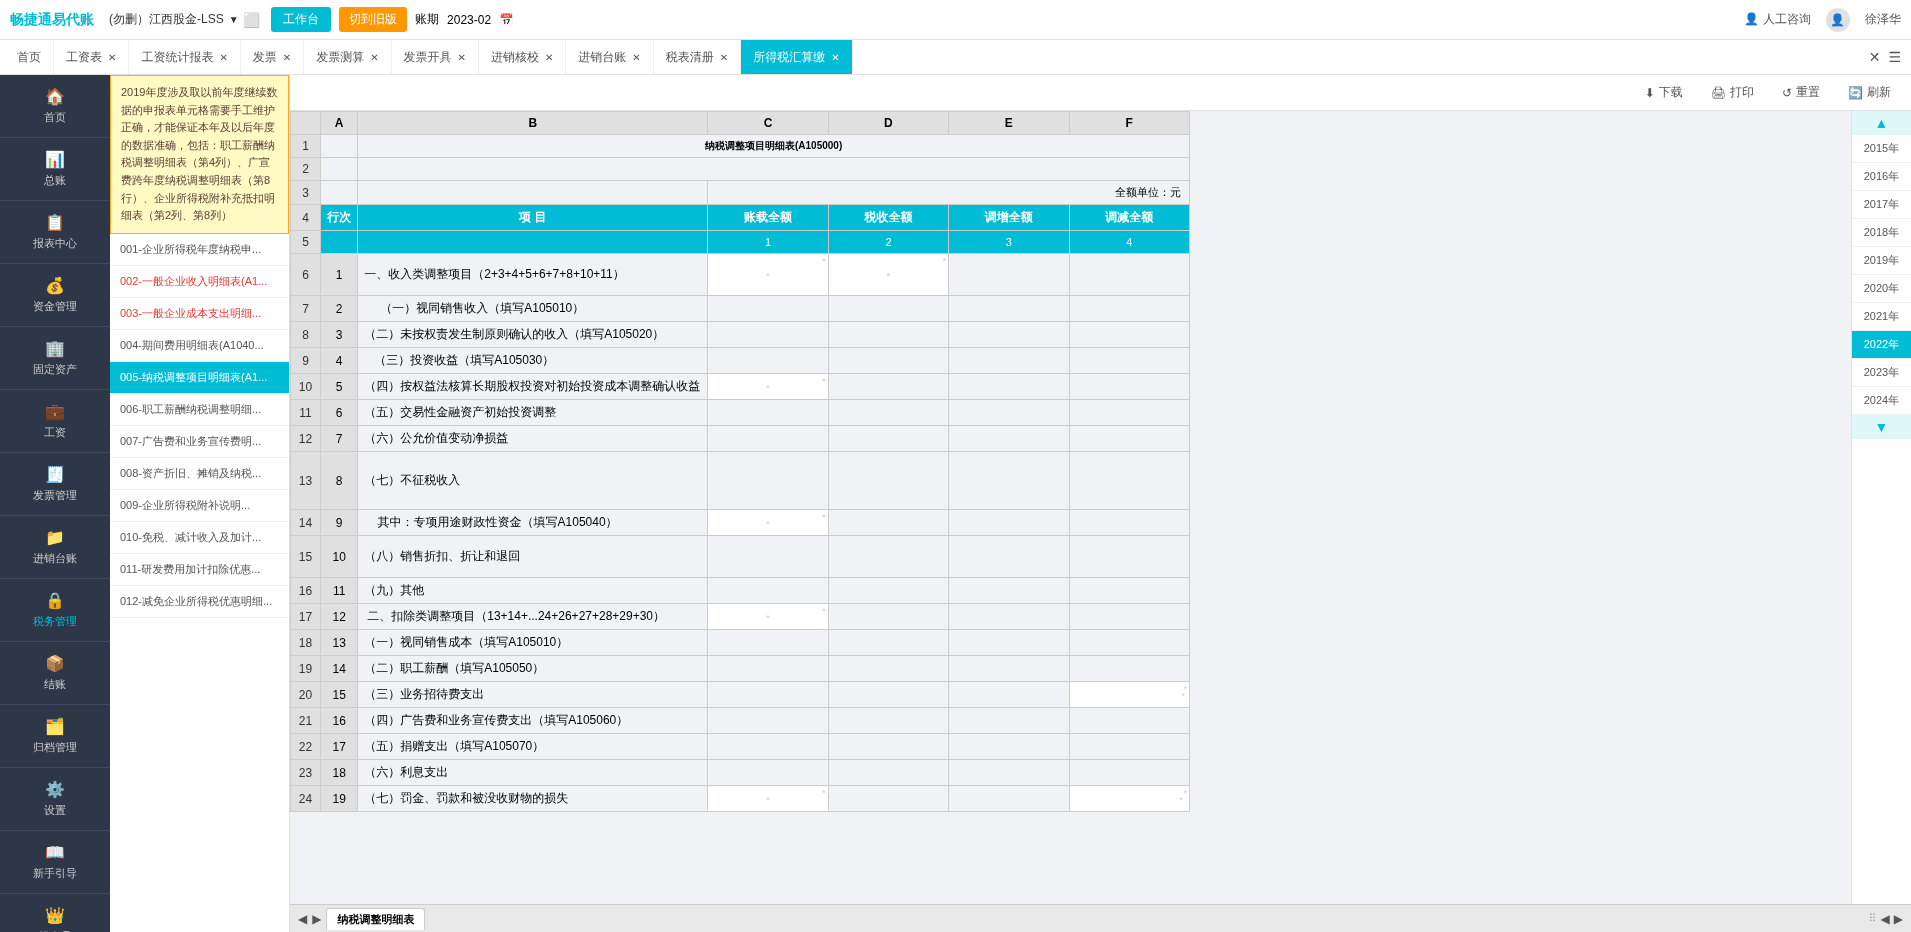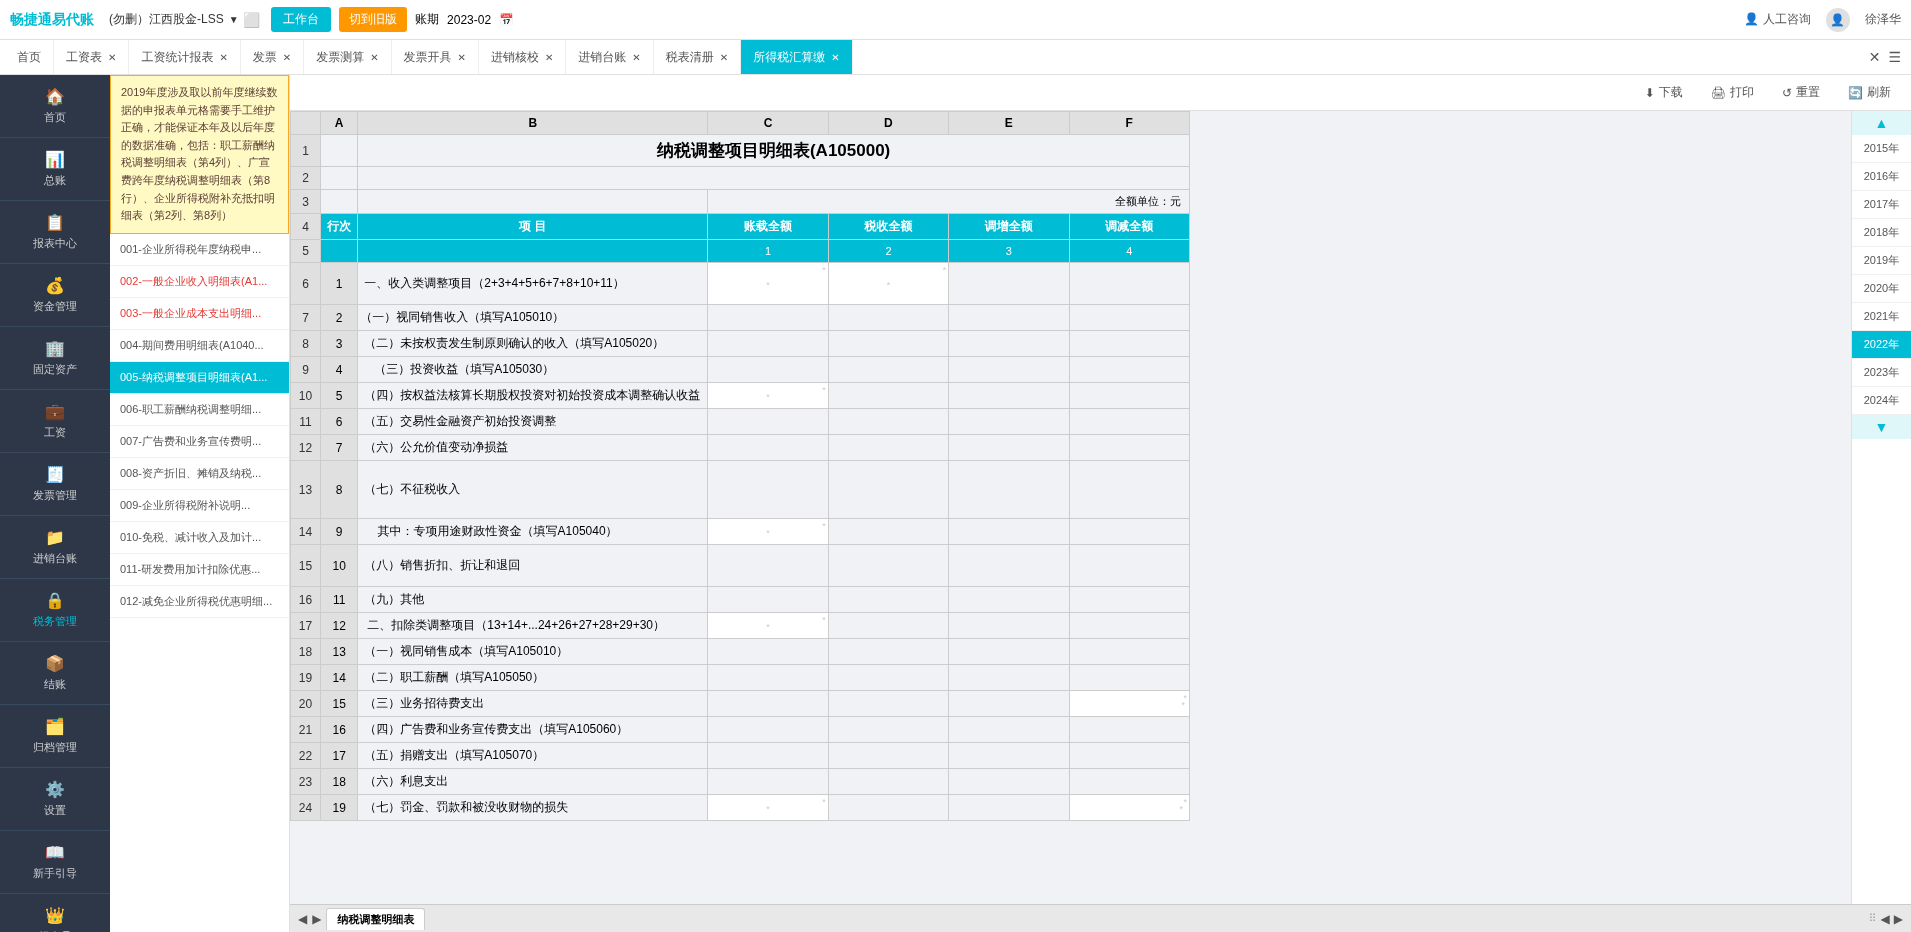--- a/index.html
+++ b/index.html
@@ -284,21 +284,21 @@
               <td style="background:#e0e0e0;border:1px solid #ccc;text-align:center;font-weight:bold;">B</td>
               <td style="background:#e0e0e0;border:1px solid #ccc;text-align:center;font-weight:bold;">C</td>
               <td style="background:#e0e0e0;border:1px solid #ccc;text-align:center;font-weight:bold;">D</td>
               <td style="background:#e0e0e0;border:1px solid #ccc;text-align:center;font-weight:bold;">E</td>
               <td style="background:#e0e0e0;border:1px solid #ccc;text-align:center;font-weight:bold;">F</td>
             </tr>
 
             <tr>
               <td class="row-num" style="border:1px solid #ccc;text-align:center;">1</td>
               <td style="border:1px solid #ccc;"></td>
-              <td colspan="5" style="text-align:center;font-size:17px;font-weight:bold;border:1px solid #ccc;">纳税调整项目明细表(A105000)</td>
+              <td colspan="5" style="text-align:center;font-size:10px;font-weight:bold;border:1px solid #ccc;">纳税调整项目明细表(A105000)</td>
             </tr>
 
             <tr>
               <td class="row-num" style="border:1px solid #ccc;text-align:center;">2</td>
               <td style="border:1px solid #ccc;"></td>
               <td colspan="5" style="border:1px solid #ccc;"></td>
             </tr>
 
             <tr>
               <td class="row-num" style="border:1px solid #ccc;text-align:center;">3</td>
@@ -332,21 +332,21 @@
               <td class="row-hangci" style="border:1px solid #ccc;text-align:center;">1</td>
               <td style="border:1px solid #ccc;padding:12px 6px;">一、收入类调整项目（2+3+4+5+6+7+8+10+11）</td>
               <td class="num-col" style="border:1px solid #ccc;text-align:center;"><span style="color:#ccc;font-size:9px;">*</span></td>
               <td class="num-col" style="border:1px solid #ccc;text-align:center;"><span style="color:#ccc;font-size:9px;">*</span></td>
               <td style="border:1px solid #ccc;"></td>
               <td style="border:1px solid #ccc;"></td>
             </tr>
             <tr>
               <td class="row-num" style="border:1px solid #ccc;text-align:center;">7</td>
               <td class="row-hangci" style="border:1px solid #ccc;text-align:center;">2</td>
-              <td style="border:1px solid #ccc;padding:4px 2px;">（一）视同销售收入（填写A105010）</td>
+              <td style="border:1px solid #ccc;padding:4px 22px;">（一）视同销售收入（填写A105010）</td>
               <td style="border:1px solid #ccc;"></td>
               <td style="border:1px solid #ccc;"></td>
               <td style="border:1px solid #ccc;"></td>
               <td style="border:1px solid #ccc;"></td>
             </tr>
             <tr>
               <td class="row-num" style="border:1px solid #ccc;text-align:center;">8</td>
               <td class="row-hangci" style="border:1px solid #ccc;text-align:center;">3</td>
               <td style="border:1px solid #ccc;padding:4px 6px;">（二）未按权责发生制原则确认的收入（填写A105020）</td>
               <td style="border:1px solid #ccc;"></td>

